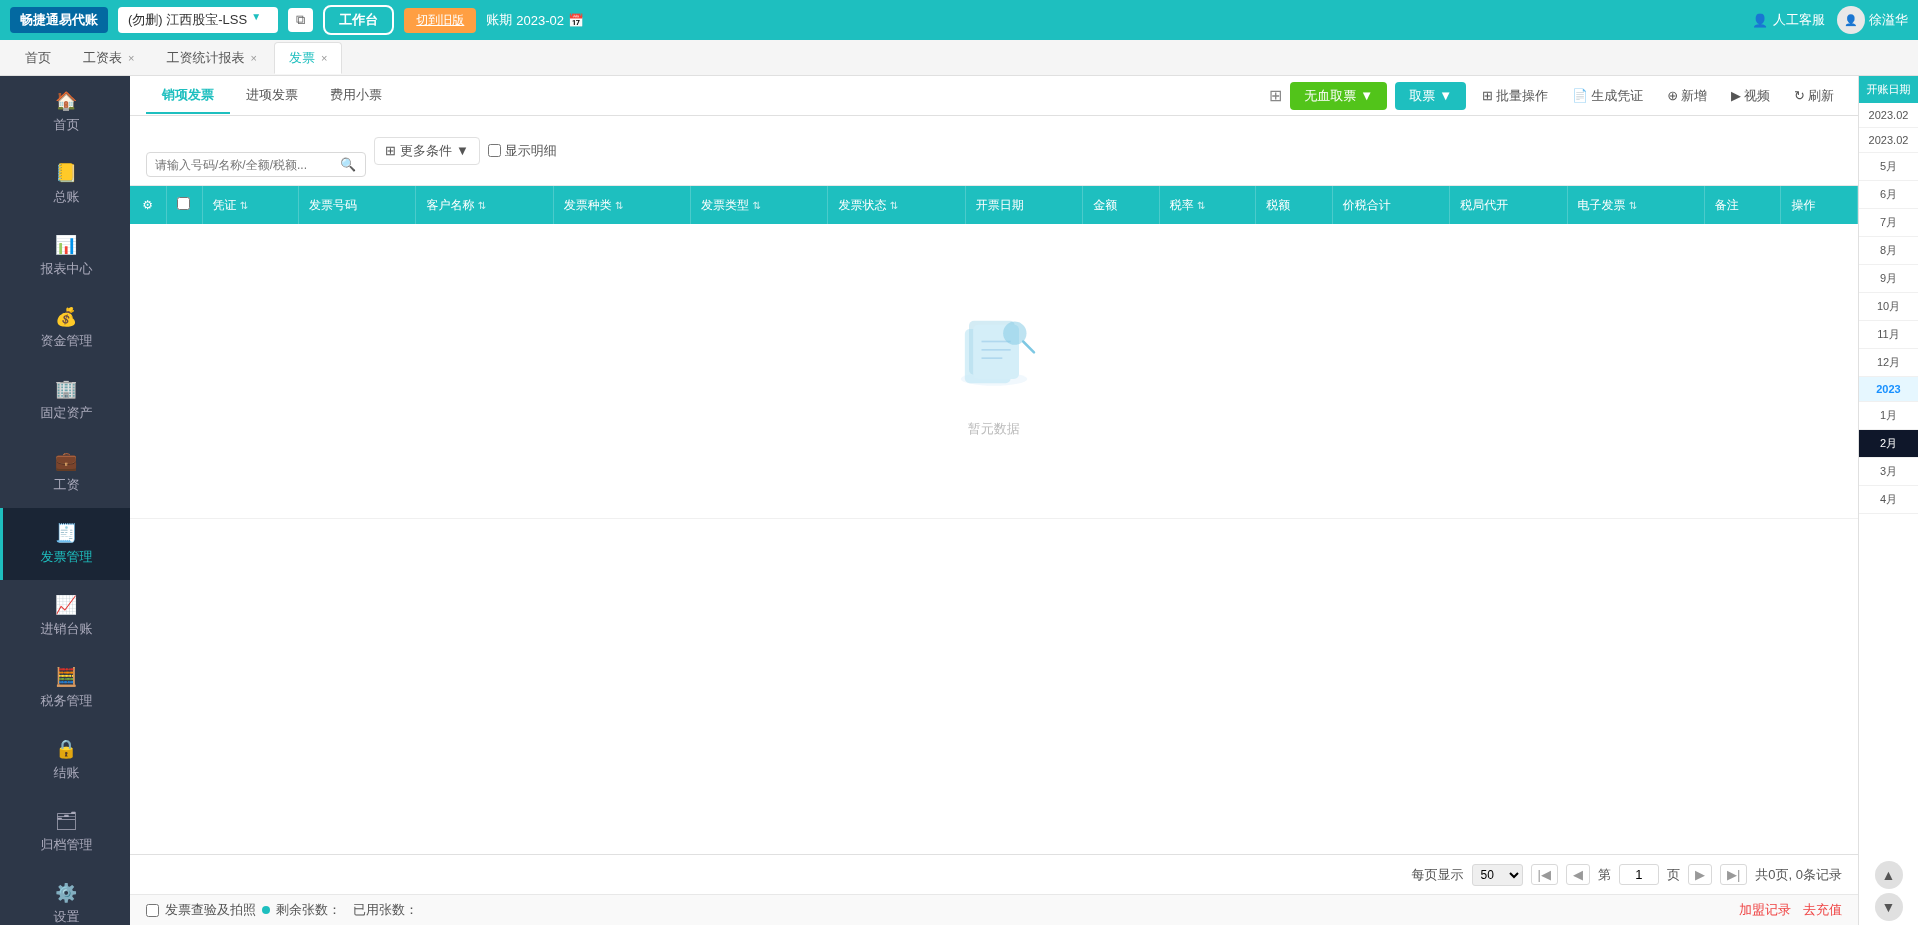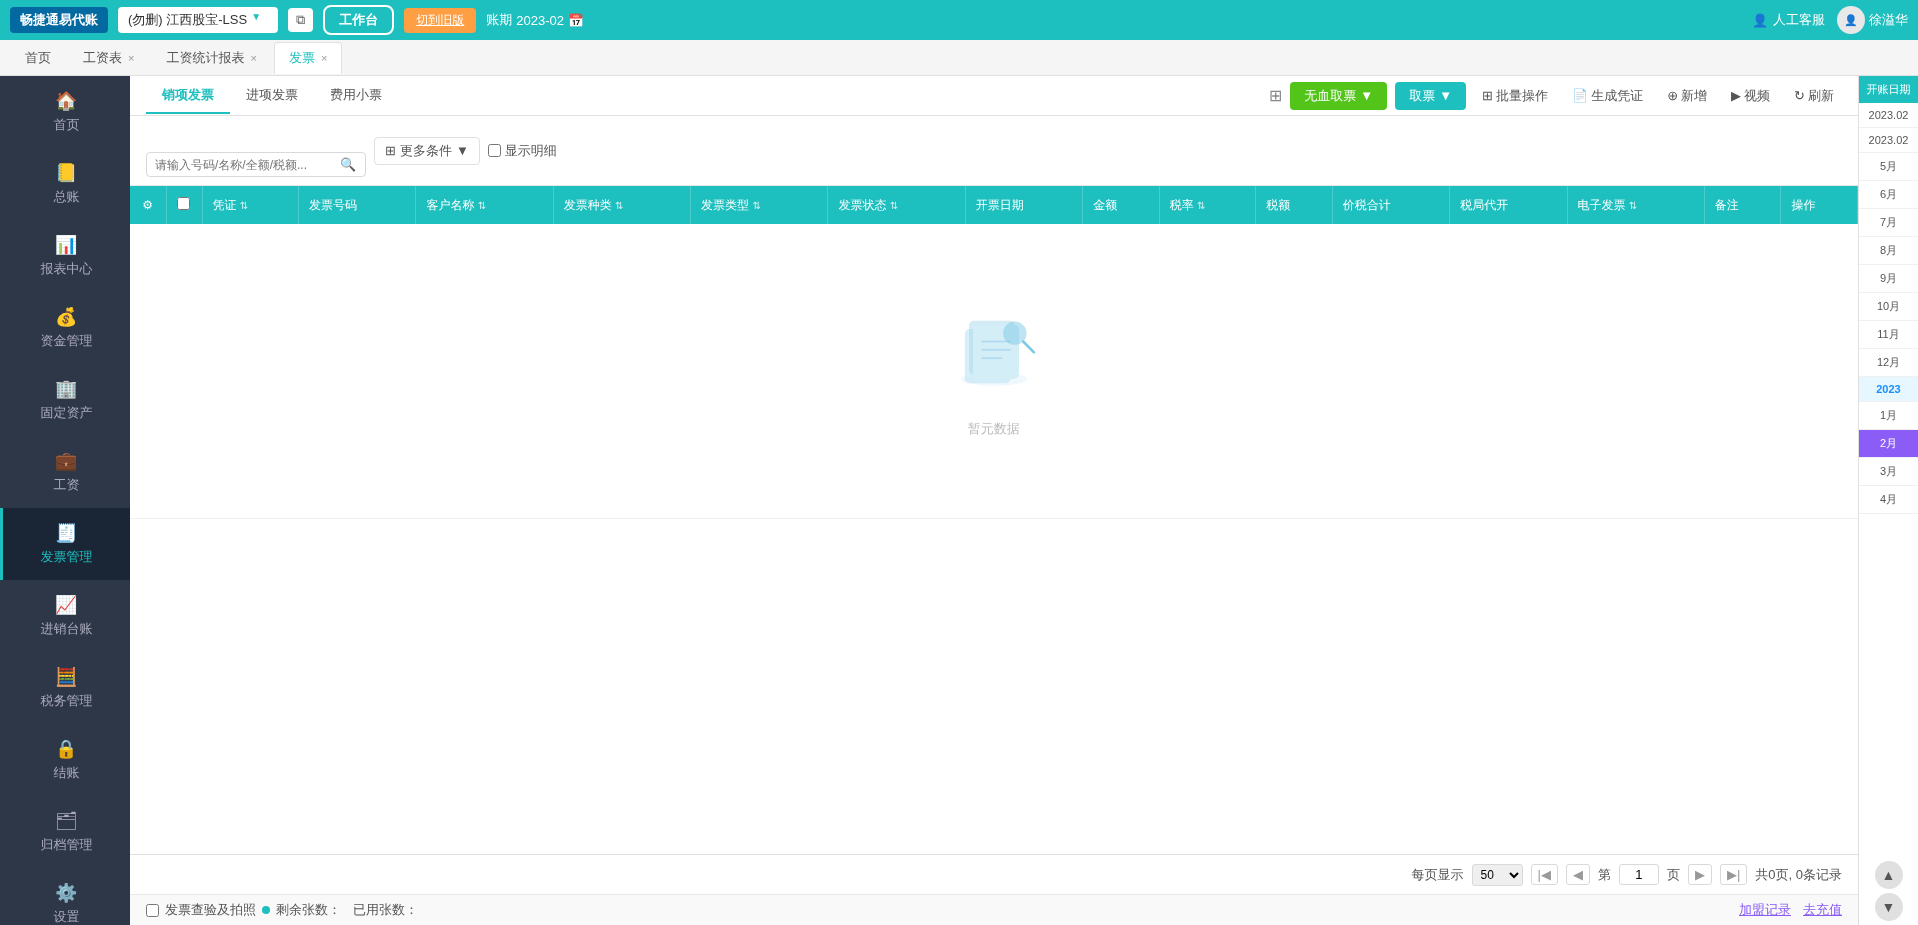--- a/index.html
+++ b/index.html
@@ -162,37 +162,37 @@
     .page-input { width: 40px; text-align: center; border: 1px solid #d9d9d9; border-radius: 3px; padding: 2px 4px; }
     .per-page-select { border: 1px solid #d9d9d9; border-radius: 3px; padding: 2px 4px; font-size: 12px; cursor: pointer; }
 
     
     .bottom-bar {
       display: flex; align-items: center; padding: 6px 16px; background: #f9f9f9;
       border-top: 1px solid #e8e8e8; flex-shrink: 0; font-size: 12px; color: #555; gap: 12px;
     }
     .bottom-bar-left { display: flex; align-items: center; gap: 6px; }
     .bottom-bar-right { margin-left: auto; display: flex; gap: 12px; }
-    .link-text { color: #8b5cf6; cursor: pointer; text-decoration: underline; }
+    .link-text { color: #ef4444; cursor: pointer; }
     .dot-blue { width: 8px; height: 8px; border-radius: 50%; background: #1ebfbf; display: inline-block; }
 
     
     .right-panel {
       width: 60px; background: white; border-left: 1px solid #e0e0e0;
       display: flex; flex-direction: column; flex-shrink: 0; overflow: hidden;
     }
     .right-panel-header {
       background: #1ebfbf; color: white; padding: 6px 4px; text-align: center; font-size: 11px; cursor: pointer;
     }
     .month-list { flex: 1; overflow-y: auto; }
     .month-item {
       padding: 6px 4px; text-align: center; font-size: 11px; color: #555; cursor: pointer;
       border-bottom: 1px solid #f0f0f0;
     }
-    .month-item.active { background: #8b5cf6; color: white; }
+    .month-item.active { background: #0f172a; color: white; }
     .month-item.year-label { background: #e6f7ff; color: #1890ff; font-weight: bold; }
     .right-panel-footer { padding: 4px; display: flex; flex-direction: column; align-items: center; gap: 4px; }
     .scroll-btn { width: 28px; height: 28px; border-radius: 50%; background: #e0e0e0; display: flex; align-items: center; justify-content: center; cursor: pointer; color: #555; font-size: 14px; }
 
     
     .sort-icon { font-size: 10px; opacity: 0.8; }
   </style>
 </head>
 <body>
 

